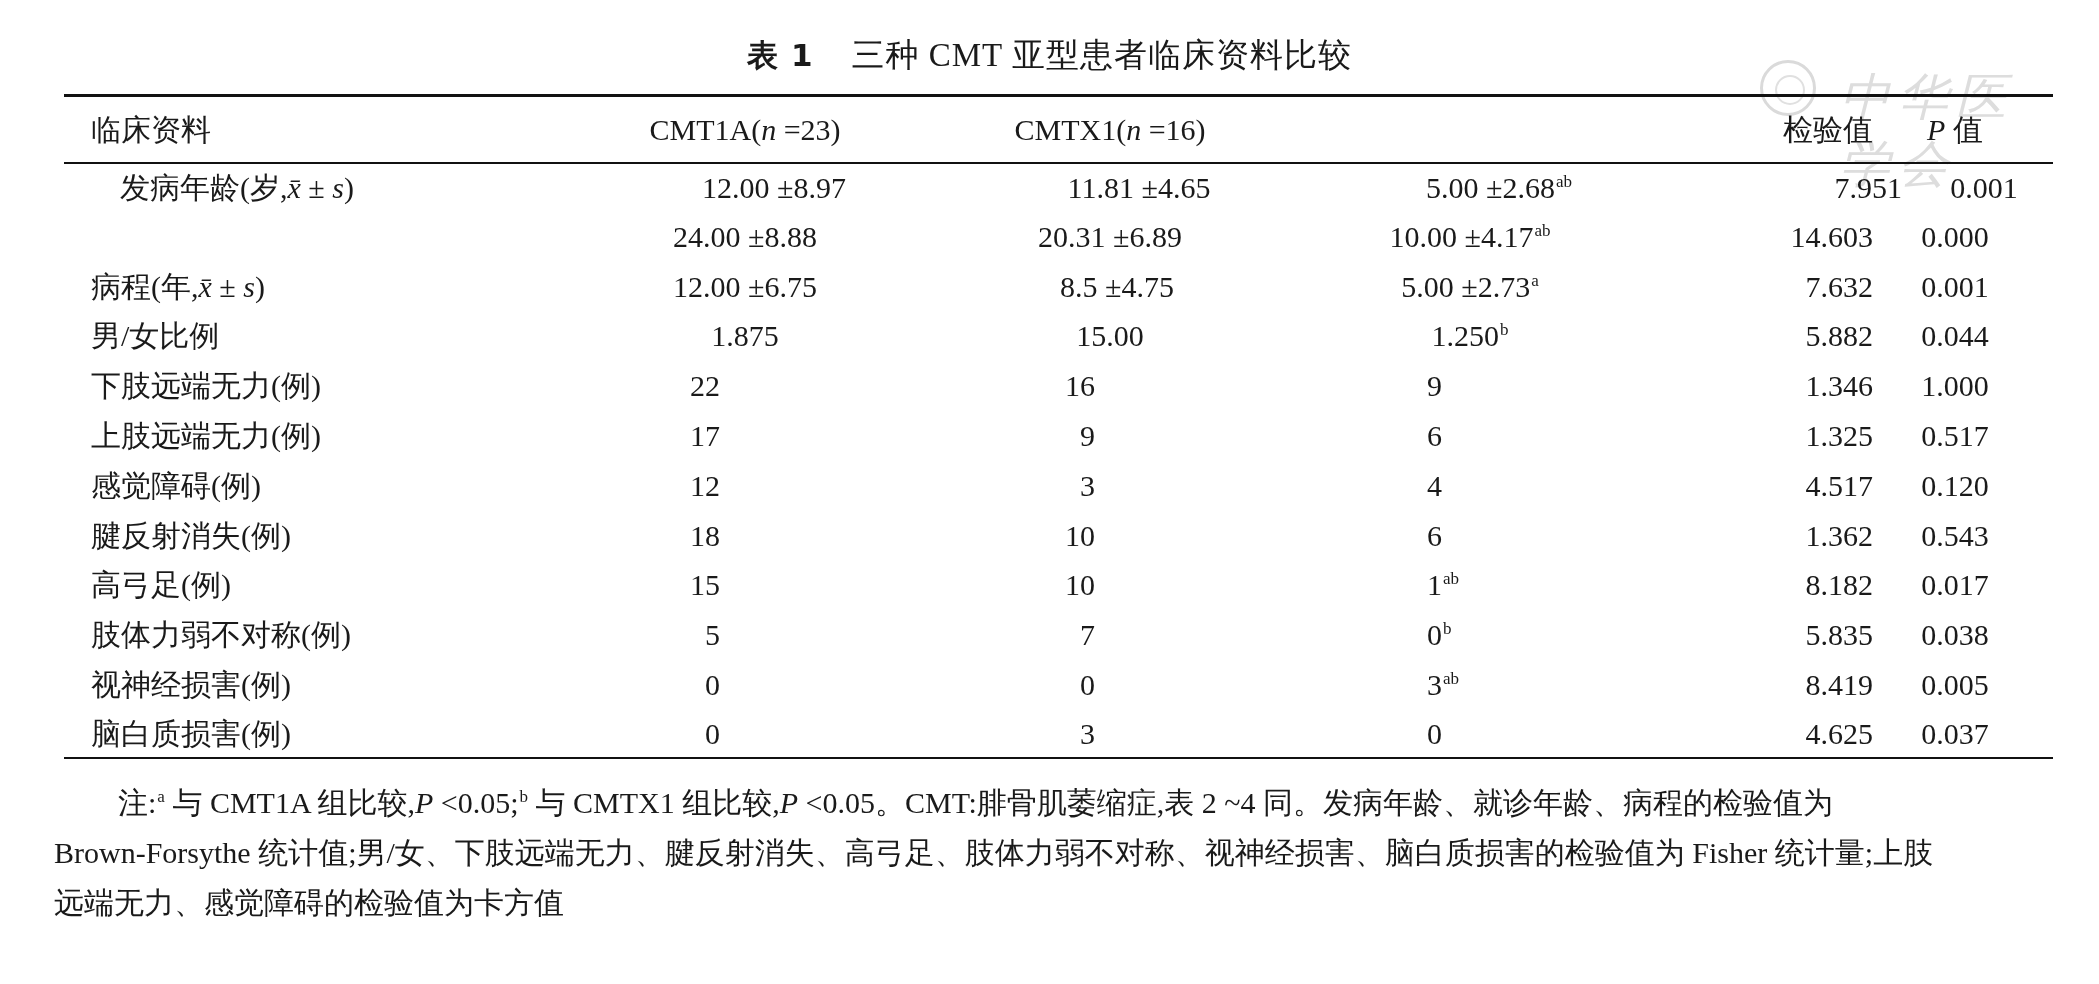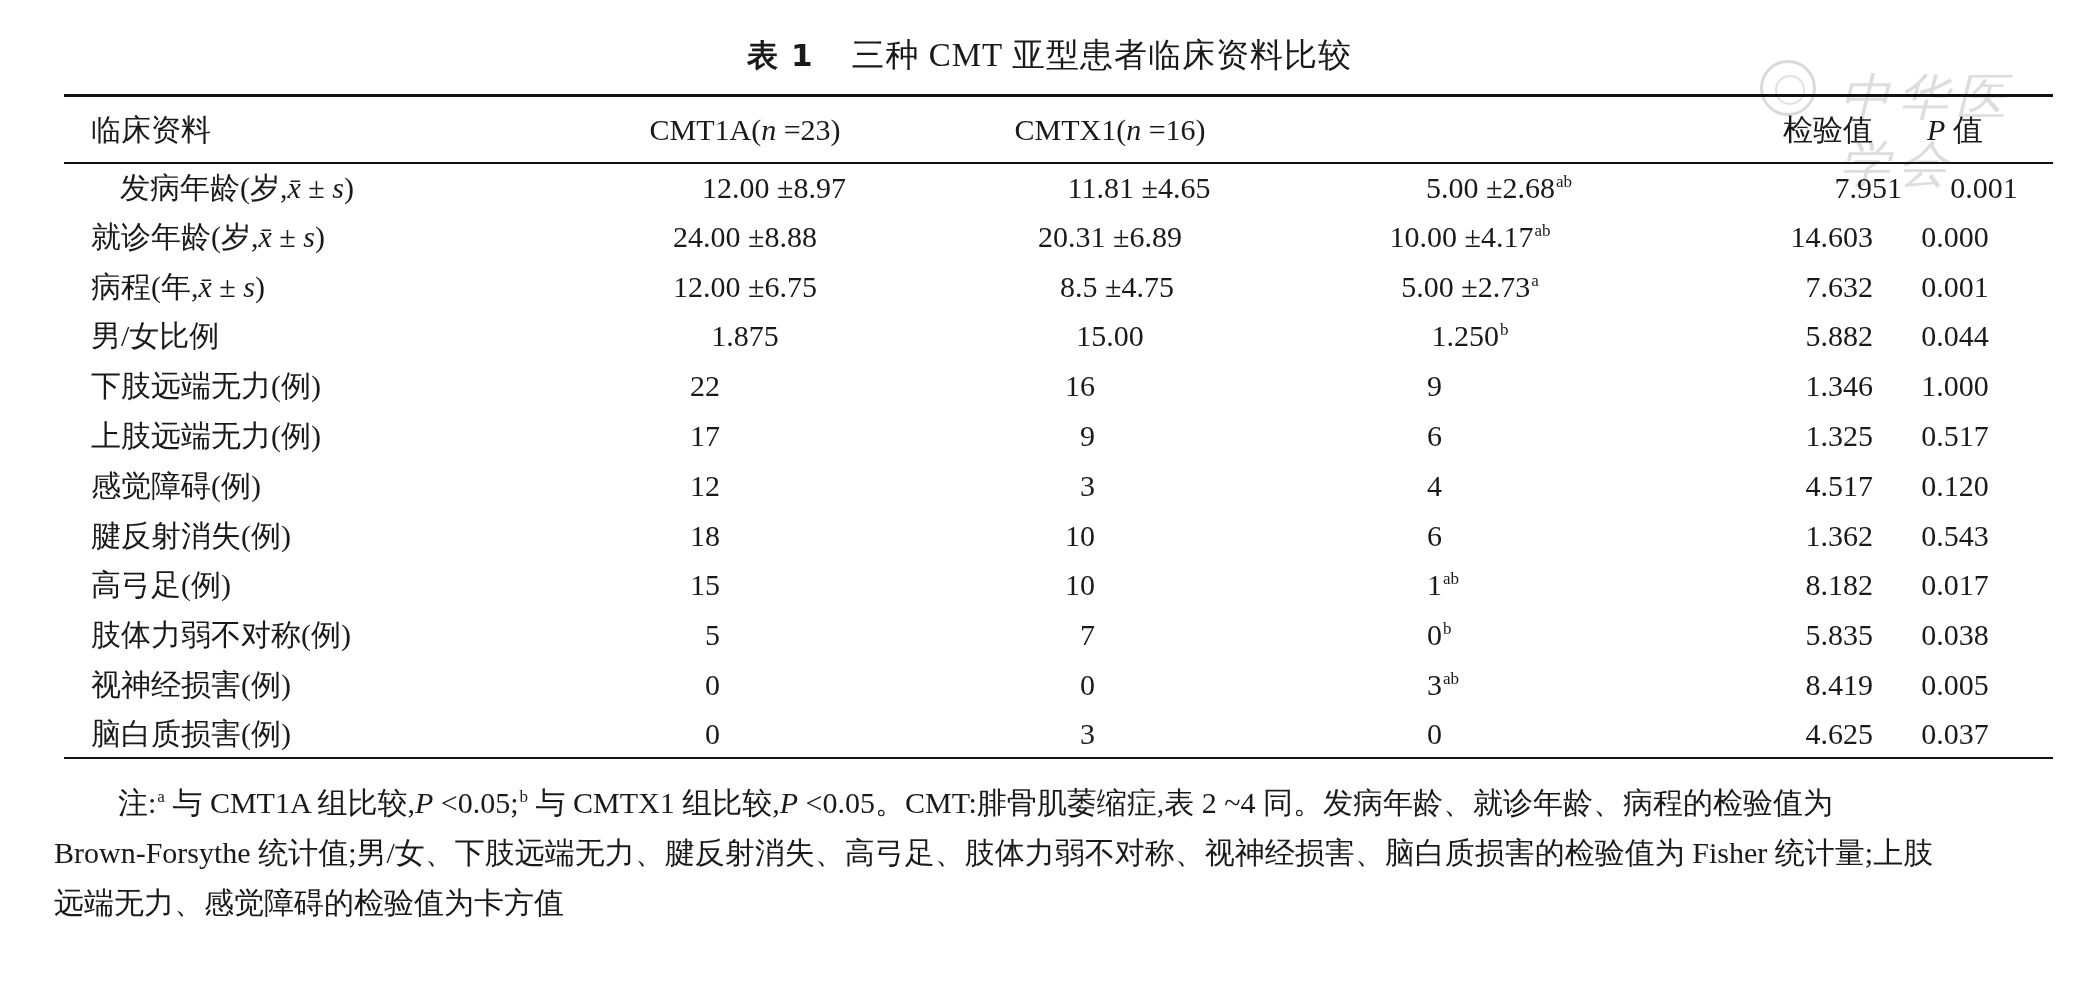--- a/index.html
+++ b/index.html
@@ -62,21 +62,20 @@
 
 <div class="row" style="top:163px;margin-left:29px;">
   <div class="cell c0"><span>发病年龄(岁,</span><span class="it">x̄</span><span> ± </span><span class="it">s</span><span>)</span></div>
   <div class="cell c1">12.00 ±8.97</div>
   <div class="cell c2">11.81 ±4.65</div>
   <div class="cell c3"><span>5.00 ±2.68</span><sup>ab</sup></div>
   <div class="cell c4">7.951</div>
   <div class="cell c5">0.001</div>
 </div>
 <div class="row" style="top:212px;">
-  <div class="cell c0"><span>就诊年龄(岁,</span><span class="it">x̄</span><span> ± </span><span class="it">s</span><span>)</span></div>
   <div class="cell c1">24.00 ±8.88</div>
   <div class="cell c2">20.31 ±6.89</div>
   <div class="cell c3"><span>10.00 ±4.17</span><sup>ab</sup></div>
   <div class="cell c4">14.603</div>
   <div class="cell c5">0.000</div>
 </div>
 <div class="row" style="top:262px;">
   <div class="cell c0"><span>病程(年,</span><span class="it">x̄</span><span> ± </span><span class="it">s</span><span>)</span></div>
   <div class="cell c1">12.00 ±6.75</div>
   <div class="cell c2" style="padding-left:14px;box-sizing:border-box;">8.5 ±4.75</div>

